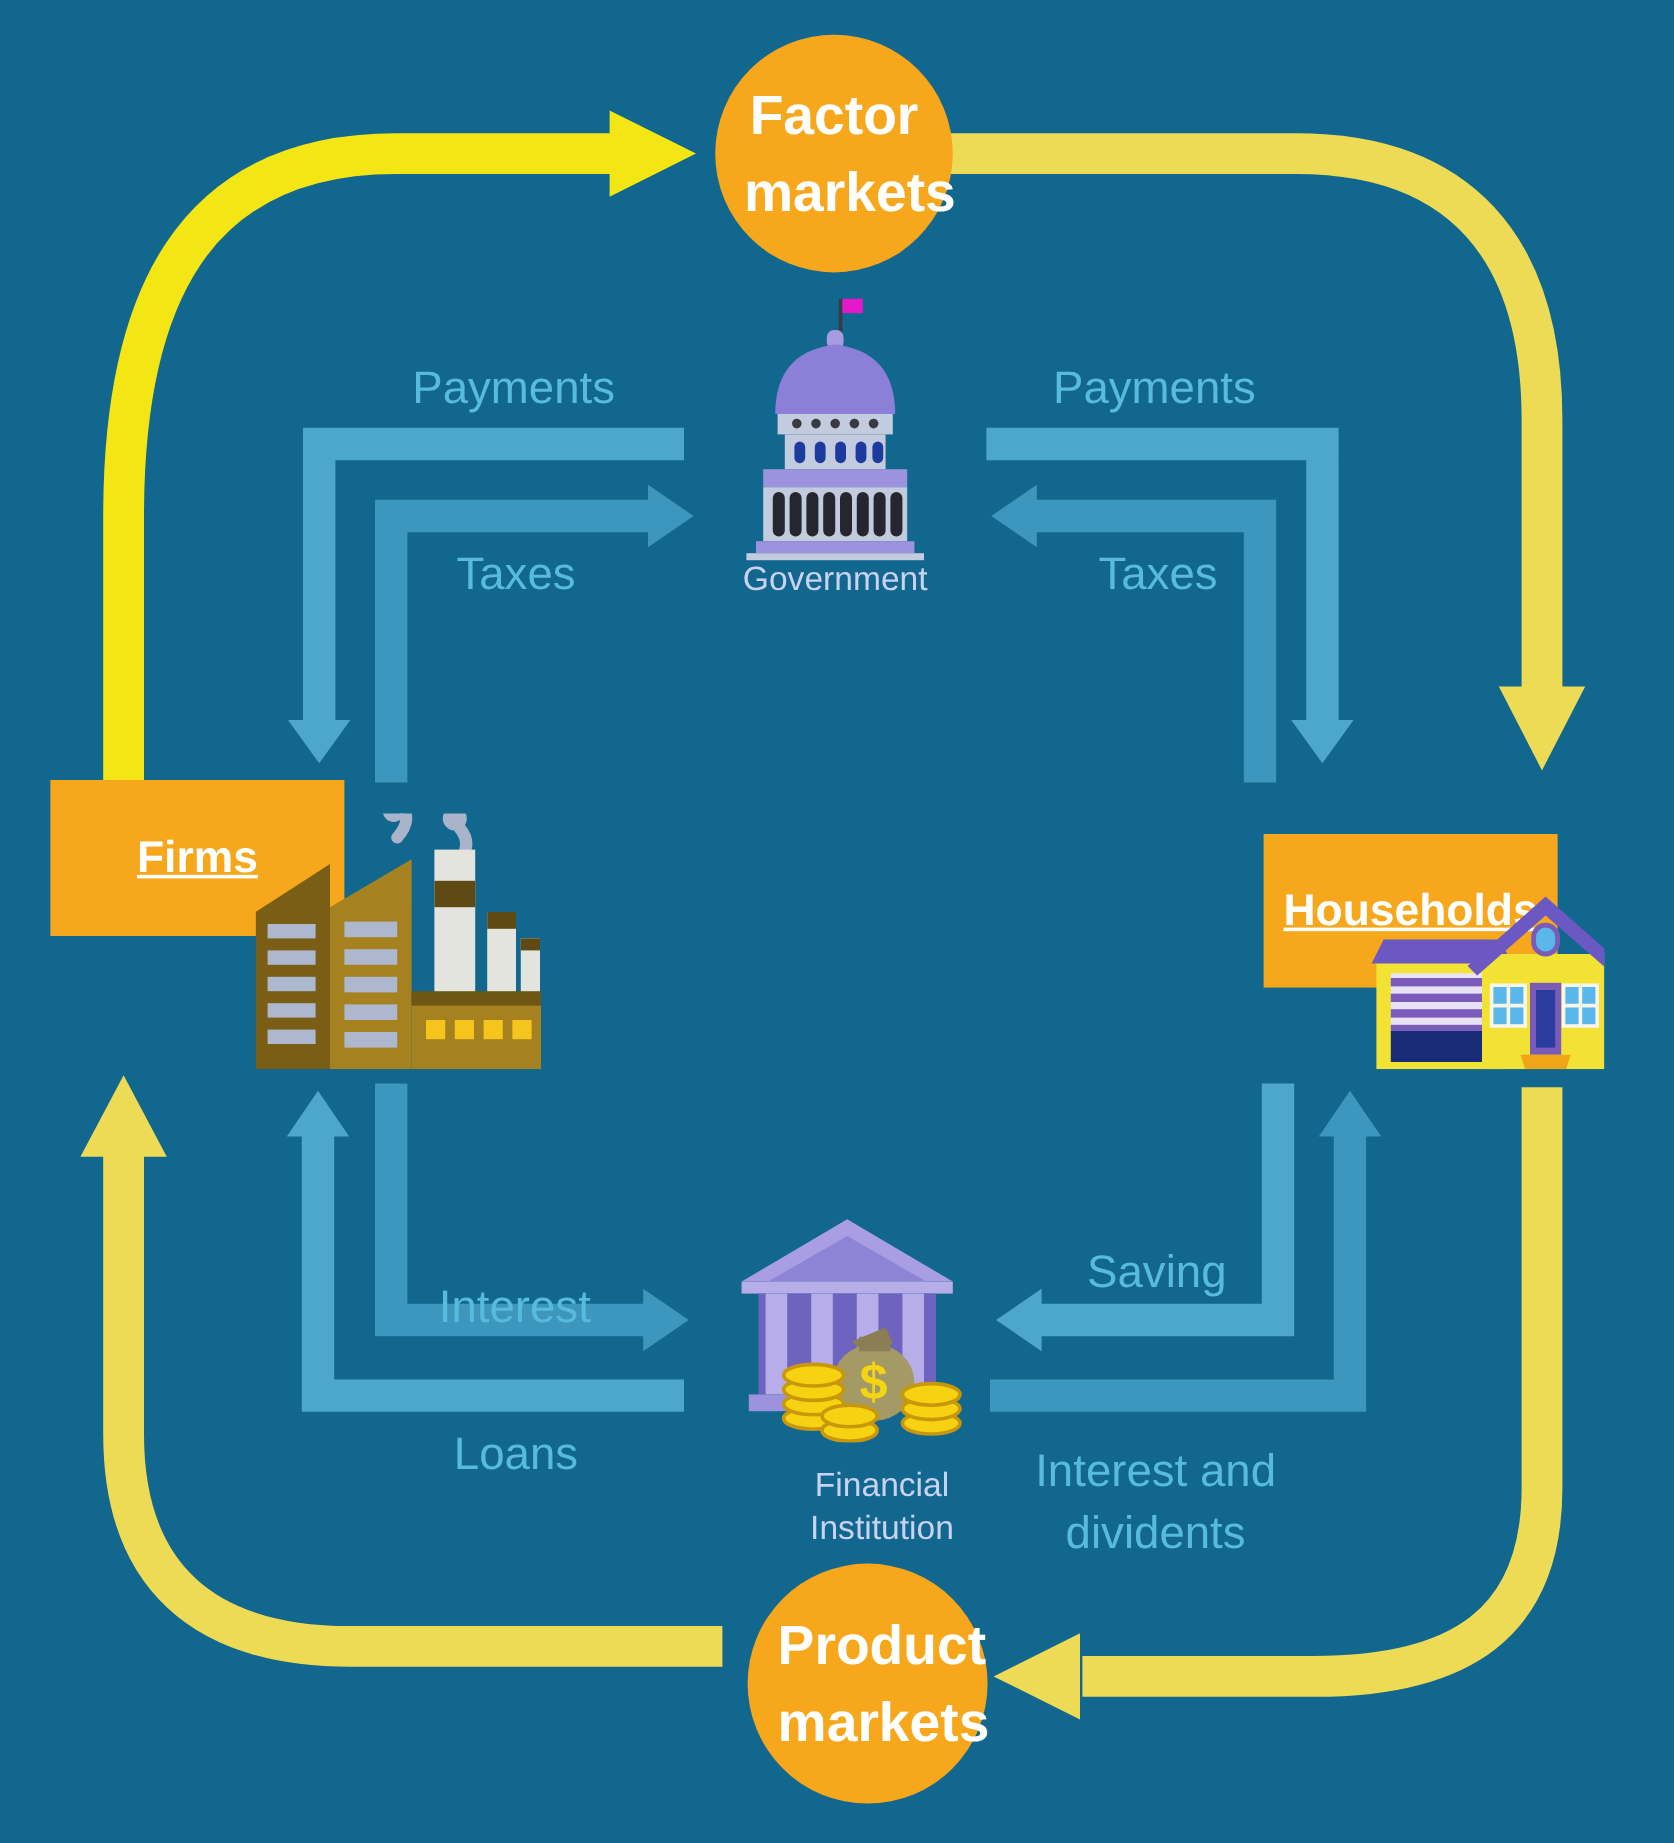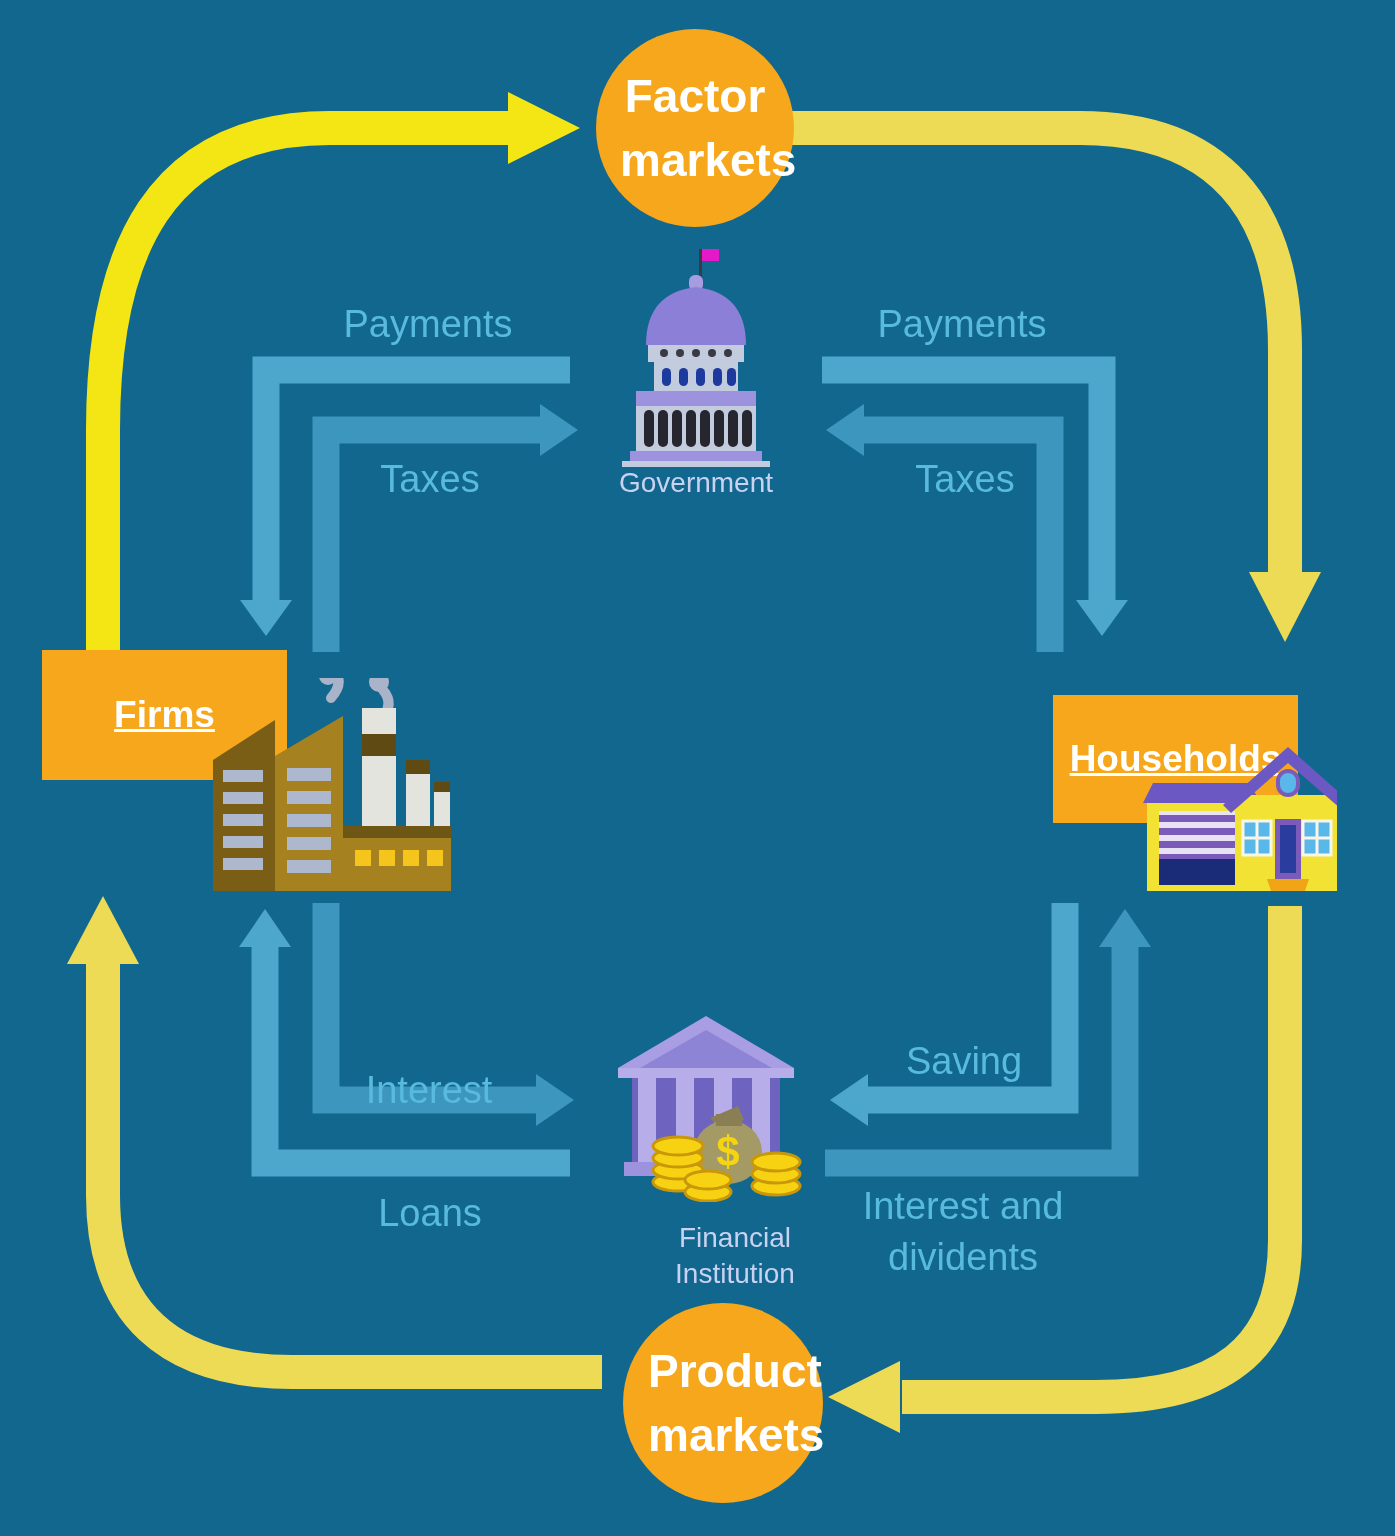--- a/index.html
+++ b/index.html
@@ -18,21 +18,21 @@
   .node-circle .lbl{width:150px;}
   .node-box{
     background:var(--c-node_fill,#F6A71B);
     color:var(--c-node_text,#fff);font-size:37px;font-weight:600;text-decoration:underline;
   }
   .flow-label{
     position:absolute;transform:translate(-50%,-50%);z-index:4;
     color:var(--c-flow_label_text,#58BADD);font-size:38px;font-weight:500;
     text-align:center;white-space:nowrap;
   }
-  .flow-label.wrap{white-space:normal;width:205px;line-height:1.35;}
+  .flow-label.wrap{white-space:normal;width:205px;line-height:1.35;margin-top:21px;}
   .icon-label{
     position:absolute;transform:translate(-50%,-50%);z-index:4;
     color:var(--c-icon_label_text,#C9D2F0);font-size:28px;font-weight:500;
     text-align:center;white-space:nowrap;
   }
   .icon-label.wrap{white-space:normal;width:210px;line-height:1.3;}
   .icon{position:absolute;z-index:3;}
 </style>
 </head>
 <body>

